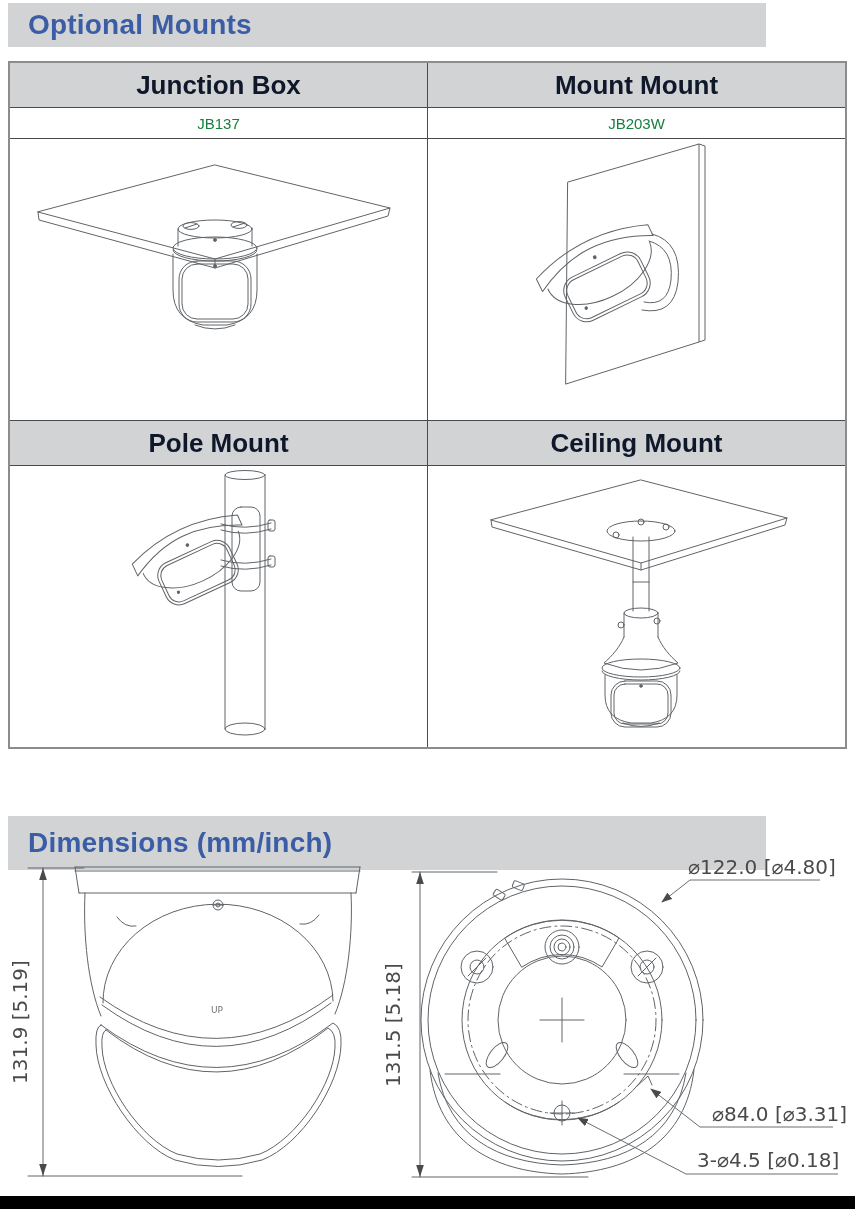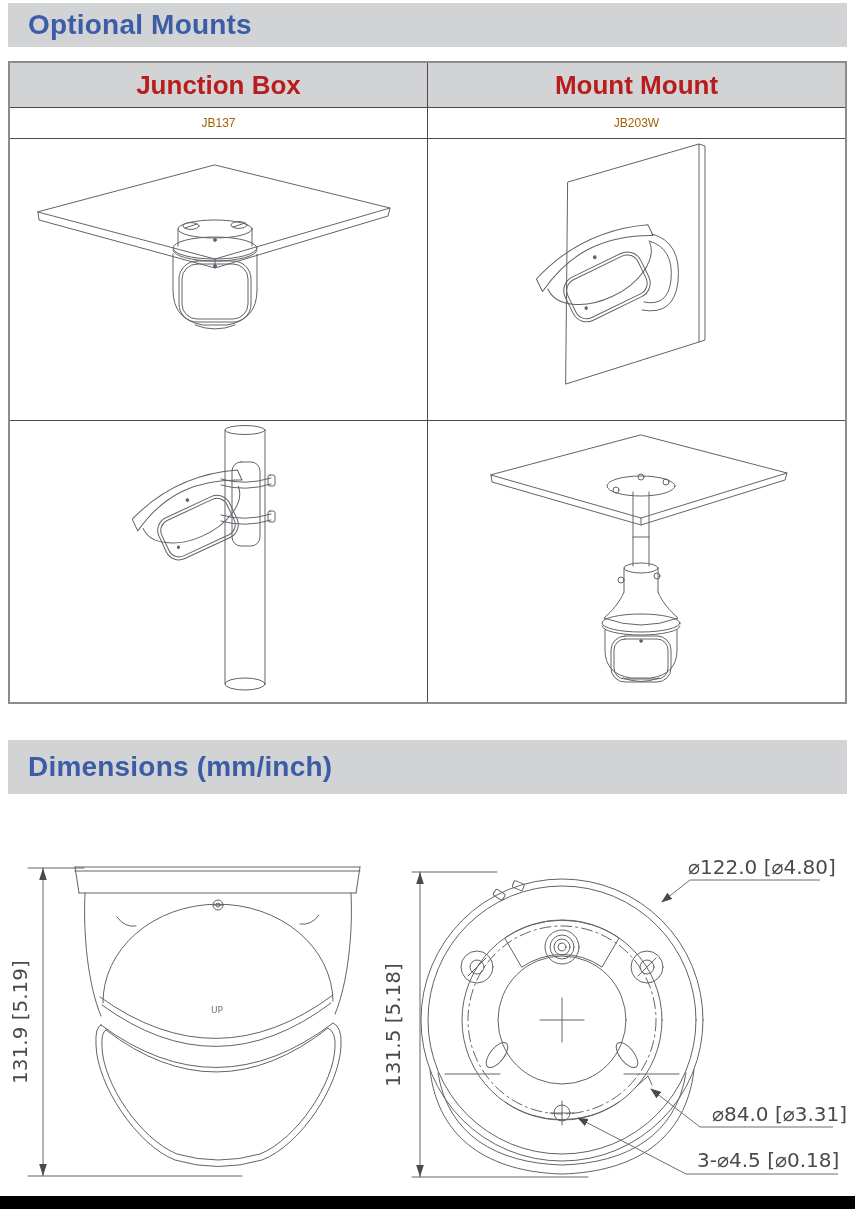--- a/index.html
+++ b/index.html
@@ -1,27 +1,27 @@
 <!DOCTYPE html>
 <html><head>
 <meta charset="utf-8">
 <style>
   html,body{margin:0;padding:0;background:#fff;}
   .page{position:relative;width:855px;height:1209px;background:#fff;overflow:hidden;
         font-family:"Liberation Sans",sans-serif;}
-  .section-bar{position:absolute;left:8px;width:839px;background:#d2d3d5;
+  .section-bar{position:absolute;left:8px;width:758px;background:#d2d3d5;
                display:flex;align-items:center;padding-left:20px;box-sizing:border-box;}
   .section-bar h2{margin:0;font-size:28px;font-weight:bold;color:#3a5da6;letter-spacing:.2px;}
   #bar-mounts{top:3px;height:44px;}
-  #bar-dims{top:740px;height:54px;}
+  #bar-dims{top:816px;height:54px;}
   table.mounts{position:absolute;left:8px;top:61px;width:839px;border-collapse:collapse;
                table-layout:fixed;border:2px solid #8c8c8c;}
   table.mounts td,table.mounts th{border:1px solid #4a4a4a;padding:0;text-align:center;vertical-align:middle;}
-  th.mount-title{height:44px;background:#d2d3d5;color:#b91c1c;font-size:26px;font-weight:bold;}
-  td.mount-model{height:30px;font-size:12px;color:#a16207;font-weight:normal;background:#fff;}
+  th.mount-title{height:44px;background:#d2d3d5;color:#0f172a;font-size:26px;font-weight:bold;}
+  td.mount-model{height:30px;font-size:15px;color:#15803d;font-weight:normal;background:#fff;}
   td.mount-img{height:281px;background:#fff;}
   td.mount-img svg{display:block;margin:0 auto;}
   .lineart{stroke:#606468;fill:none;stroke-width:1;stroke-linejoin:round;stroke-linecap:round;}
   .dims-wrap{position:absolute;left:0;top:855px;width:855px;height:342px;}
   .dimtext{font-family:"DejaVu Sans",sans-serif;font-size:20px;fill:#4a4a4a;}
   .uptext{font-family:"DejaVu Sans",sans-serif;font-size:9px;fill:#707478;}
   .footer-bar{position:absolute;left:0;top:1196px;width:855px;height:13px;background:#000;}
 </style>
 </head>
 <body>
@@ -84,20 +84,24 @@
               <path d="M-62,-18 Q0,-42 62,-18 L62,-6 Q30,-22 0,-22 Q-30,-22 -62,-4 Z"></path>
               <path d="M-56,-4 A56,34 0 0 0 56,-2"></path>
               <rect x="-44" y="-4" width="84" height="48" rx="15"></rect>
               <rect x="-41" y="-1" width="78" height="42" rx="12"></rect>
               <circle cx="0" cy="-12" r="1.4" fill="#606468"></circle>
               <circle cx="-30" cy="30" r="1.2" fill="#606468"></circle>
             </g>
           </g>
         </svg>
       </td>
+    </tr>
+    <tr>
+      <th class="mount-title">Pole Mount</th>
+      <th class="mount-title">Ceiling Mount</th>
     </tr>
     <tr>
       <td class="mount-img">
 
         <svg width="418" height="275" viewBox="0 0 418 275">
           <g class="lineart">
             <line x1="215" y1="6" x2="215" y2="260"></line>
             <line x1="255" y1="6" x2="255" y2="260"></line>
             <ellipse cx="235" cy="6" rx="20" ry="4.5"></ellipse>
             <ellipse cx="235" cy="260" rx="20" ry="6"></ellipse>

